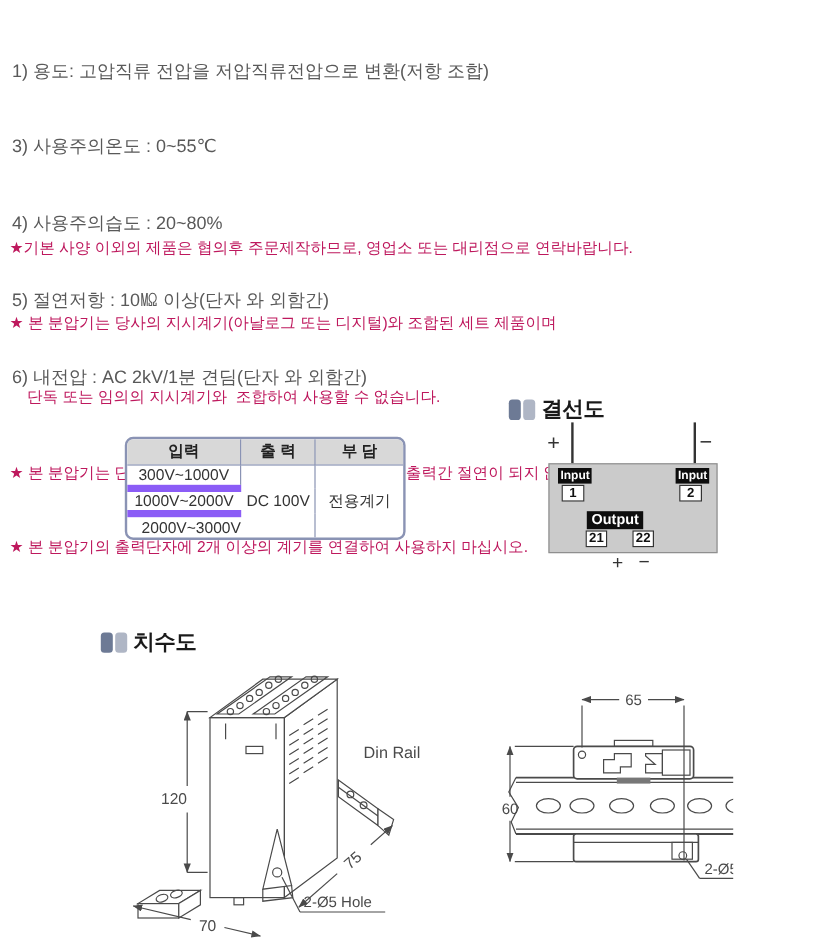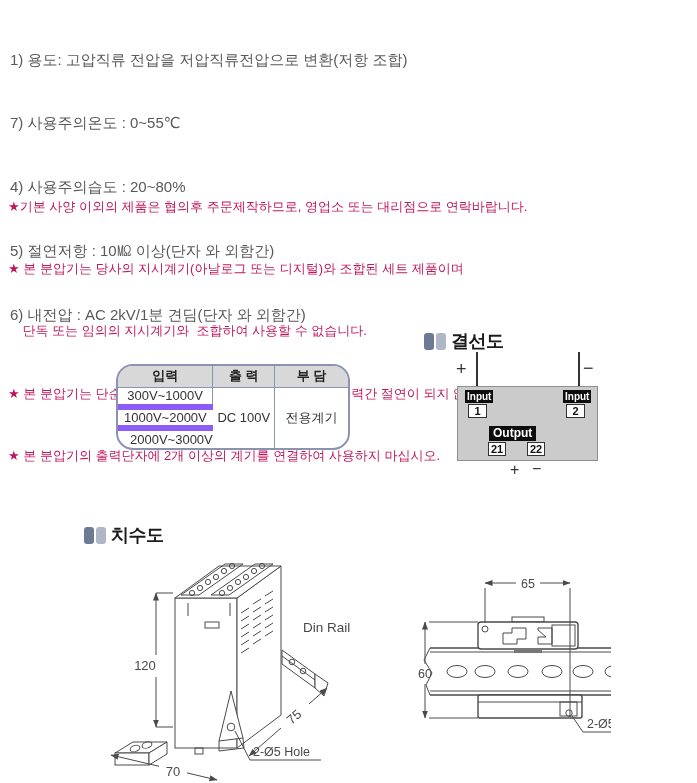--- a/index.html
+++ b/index.html
@@ -12,21 +12,21 @@
   .spec-list { position:absolute; left:10px; top:6px; font-size:15px; line-height:21.3px; color:#595959; white-space:pre; }
   .notes-list { position:absolute; left:8px; top:155px; font-size:13px; line-height:20.8px; color:#be185d; white-space:pre; }
   
   .sec { position:absolute; display:flex; align-items:center; }
   .sec .sq { width:10px; height:17px; border-radius:3px; }
   .sec .sq + .sq { margin-left:2px; }
   .sec .sq-d { background:#6d7a95; }
   .sec .sq-l { background:#afb6c5; }
   .sec .t { margin-left:5px; font-size:18px; font-weight:bold; color:#1a1a1a; letter-spacing:-0.5px; }
   
-  .tbl-wrap { position:absolute; left:116px; top:364px; border:2px solid #8a93b4; border-radius:17px; overflow:hidden; background:#fff; }
+  .tbl-wrap { position:absolute; left:104px; top:364px; border:2px solid #8a93b4; border-radius:7px; overflow:hidden; background:#fff; }
   table.io { border-collapse:collapse; font-size:13px; color:#333; }
   table.io th { background:#d8d8d8; font-weight:bold; color:#222; height:21px; border-bottom:1px solid #8a93b4; }
   table.io th, table.io td { border-right:1px solid #8a93b4; text-align:center; vertical-align:middle; }
   table.io th:last-child, table.io td:last-child { border-right:none;margin-top:24px; }
   table.io td { height:20px; }
   td.c1 { width:72px; border-bottom:6px solid #8b5cf6; }
   tr:last-child td.c1 { border-bottom:none;padding-left:12px; }
   th.h1 { width:72px; } th.h2 { width:62px; } th.h3 { width:72px; }
   td.merged { width:62px; }
   
@@ -40,21 +40,21 @@
   .dwg { position:absolute; }
   svg text { font-family:"Liberation Sans","DejaVu Sans",sans-serif; fill:#4a4a4a; }
 </style>
 </head>
 <body>
 
 <div class="page">
 
   <div class="spec-list">
     <div>1) 용도: 고압직류 전압을 저압직류전압으로 변환(저항 조합)</div>
-    <div>7) 사용주의온도 : 0~55℃</div>
+    <div>3) 사용주의온도 : 0~55℃</div>
     <div>4) 사용주의습도 : 20~80%</div>
     <div>5) 절연저항 : 10㏁ 이상(단자 와 외함간)</div>
     <div>6) 내전압 : AC 2kV/1분 견딤(단자 와 외함간)</div>
   </div>
 
   <div class="notes-list">
     <div>★기본 사양 이외의 제품은 협의후 주문제작하므로, 영업소 또는 대리점으로 연락바랍니다.</div>
     <div>★ 본 분압기는 당사의 지시계기(아날로그 또는 디지털)와 조합된 세트 제품이며</div>
     <div>    단독 또는 임의의 지시계기와  조합하여 사용할 수 없습니다.</div>
     <div>★ 본 분압기는 단순 저항 조합으로 구성되어 있으므로 입,출력간 절연이 되지 않습니다.</div>

